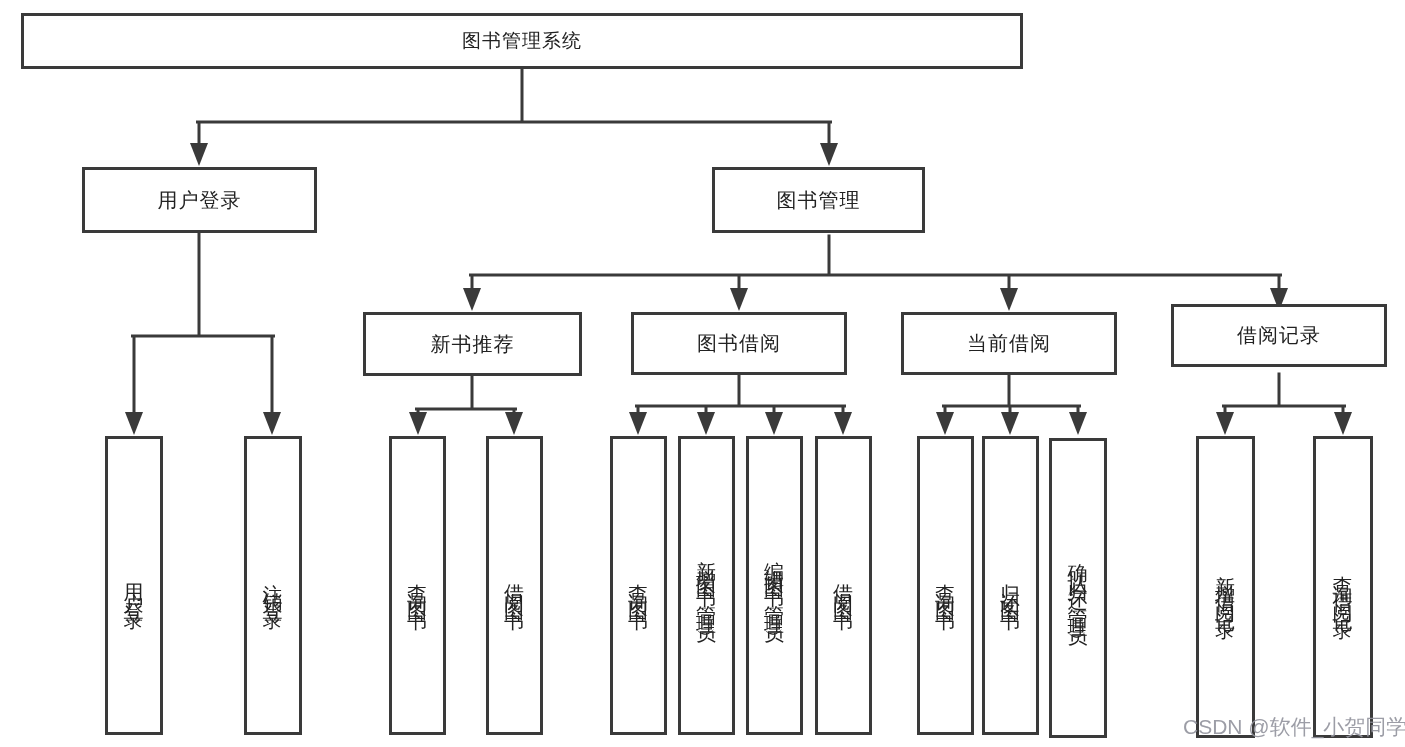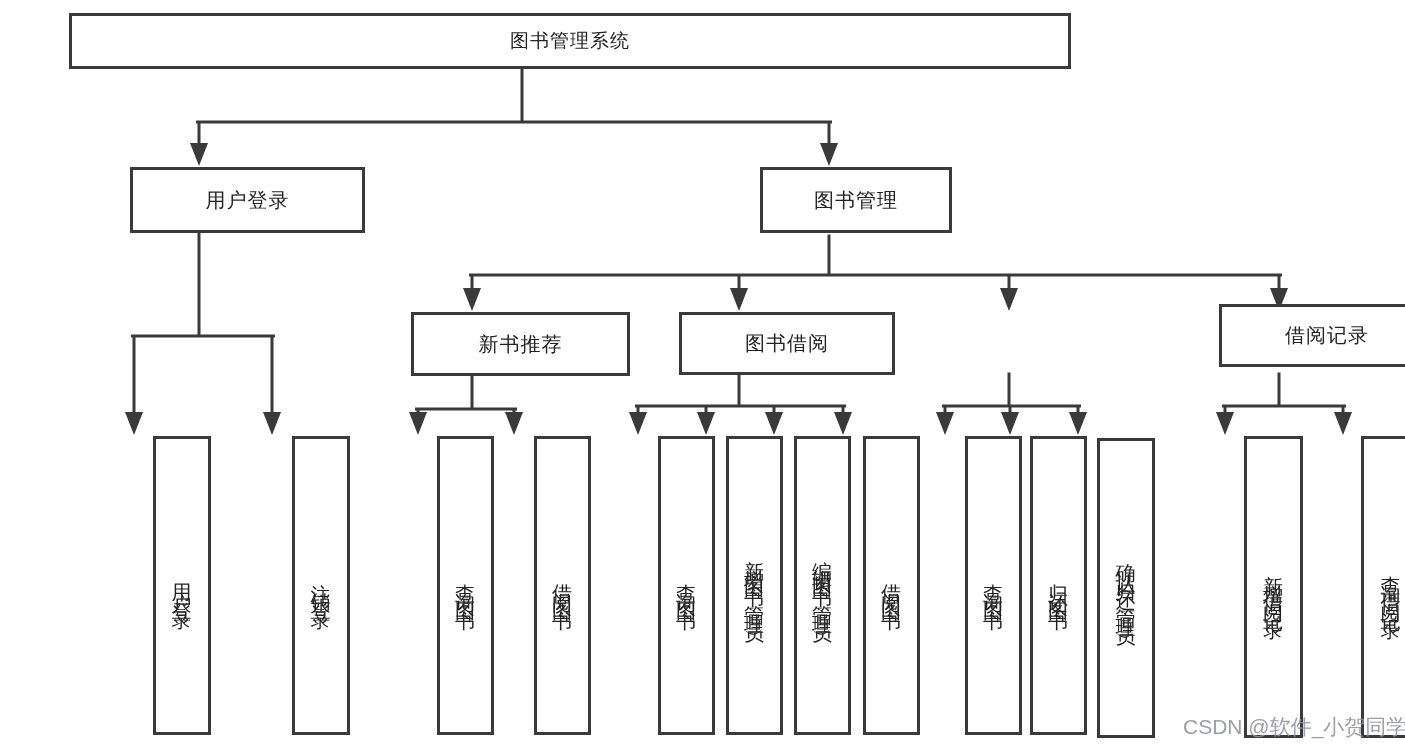--- a/index.html
+++ b/index.html
@@ -26,21 +26,20 @@
   .node {
     position: absolute;
     box-sizing: border-box;
     border: 3px solid #3a3a3a;
     background: #ffffff;
     display: flex;
     align-items: center;
     justify-content: center;
     color: #222222;
     z-index: 2;
-    margin-left: 48px;
   }
   .hbox {
     font-size: 20px;
     letter-spacing: 1px;
     text-align: center;
     white-space: nowrap;
   }
   .hbox.root {
     font-size: 19px;
   }
@@ -122,24 +121,25 @@
       <polygon points="1001,412 1019,412 1010,435"></polygon>
       <polygon points="1069,412 1087,412 1078,435"></polygon>
       <polygon points="1216,412 1234,412 1225,435"></polygon>
       <polygon points="1334,412 1352,412 1343,435"></polygon>
     </g>
   </svg>
 
   <div class="node hbox root" style="left:21px; top:13px; width:1002px; height:56px;">图书管理系统</div>
 
   <div class="node hbox" style="left:82px; top:167px; width:235px; height:66px;">用户登录</div>
-  <div class="node hbox" style="left:712px; top:167px; width:192px; height:66px;text-align:right;">图书管理</div>
+  <div class="node hbox" style="left:712px; top:167px; width:213px; height:66px;text-align:right;">图书管理</div>
 
   <div class="node hbox" style="left:631px; top:312px; width:216px; height:63px;">图书借阅</div>
   <div class="node hbox" style="left:363px; top:312px; width:219px; height:64px;">新书推荐</div>
+  <div class="node hbox" style="left:901px; top:312px; width:216px; height:63px;">当前借阅</div>
   <div class="node hbox" style="left:1171px; top:304px; width:216px; height:63px;">借阅记录</div>
 
   <div class="node vbox" style="left:105px; top:436px; width:58px; height:299px;">用户登录</div>
   <div class="node vbox" style="left:244px; top:436px; width:58px; height:299px;">注销登录</div>
 
   <div class="node vbox" style="left:389px; top:436px; width:57px; height:299px;">查询图书</div>
   <div class="node vbox" style="left:486px; top:436px; width:57px; height:299px;">借阅图书</div>
 
   <div class="node vbox" style="left:610px; top:436px; width:57px; height:299px;">查询图书</div>
   <div class="node vbox" style="left:678px; top:436px; width:57px; height:299px;">新增图书（管理员）</div>

